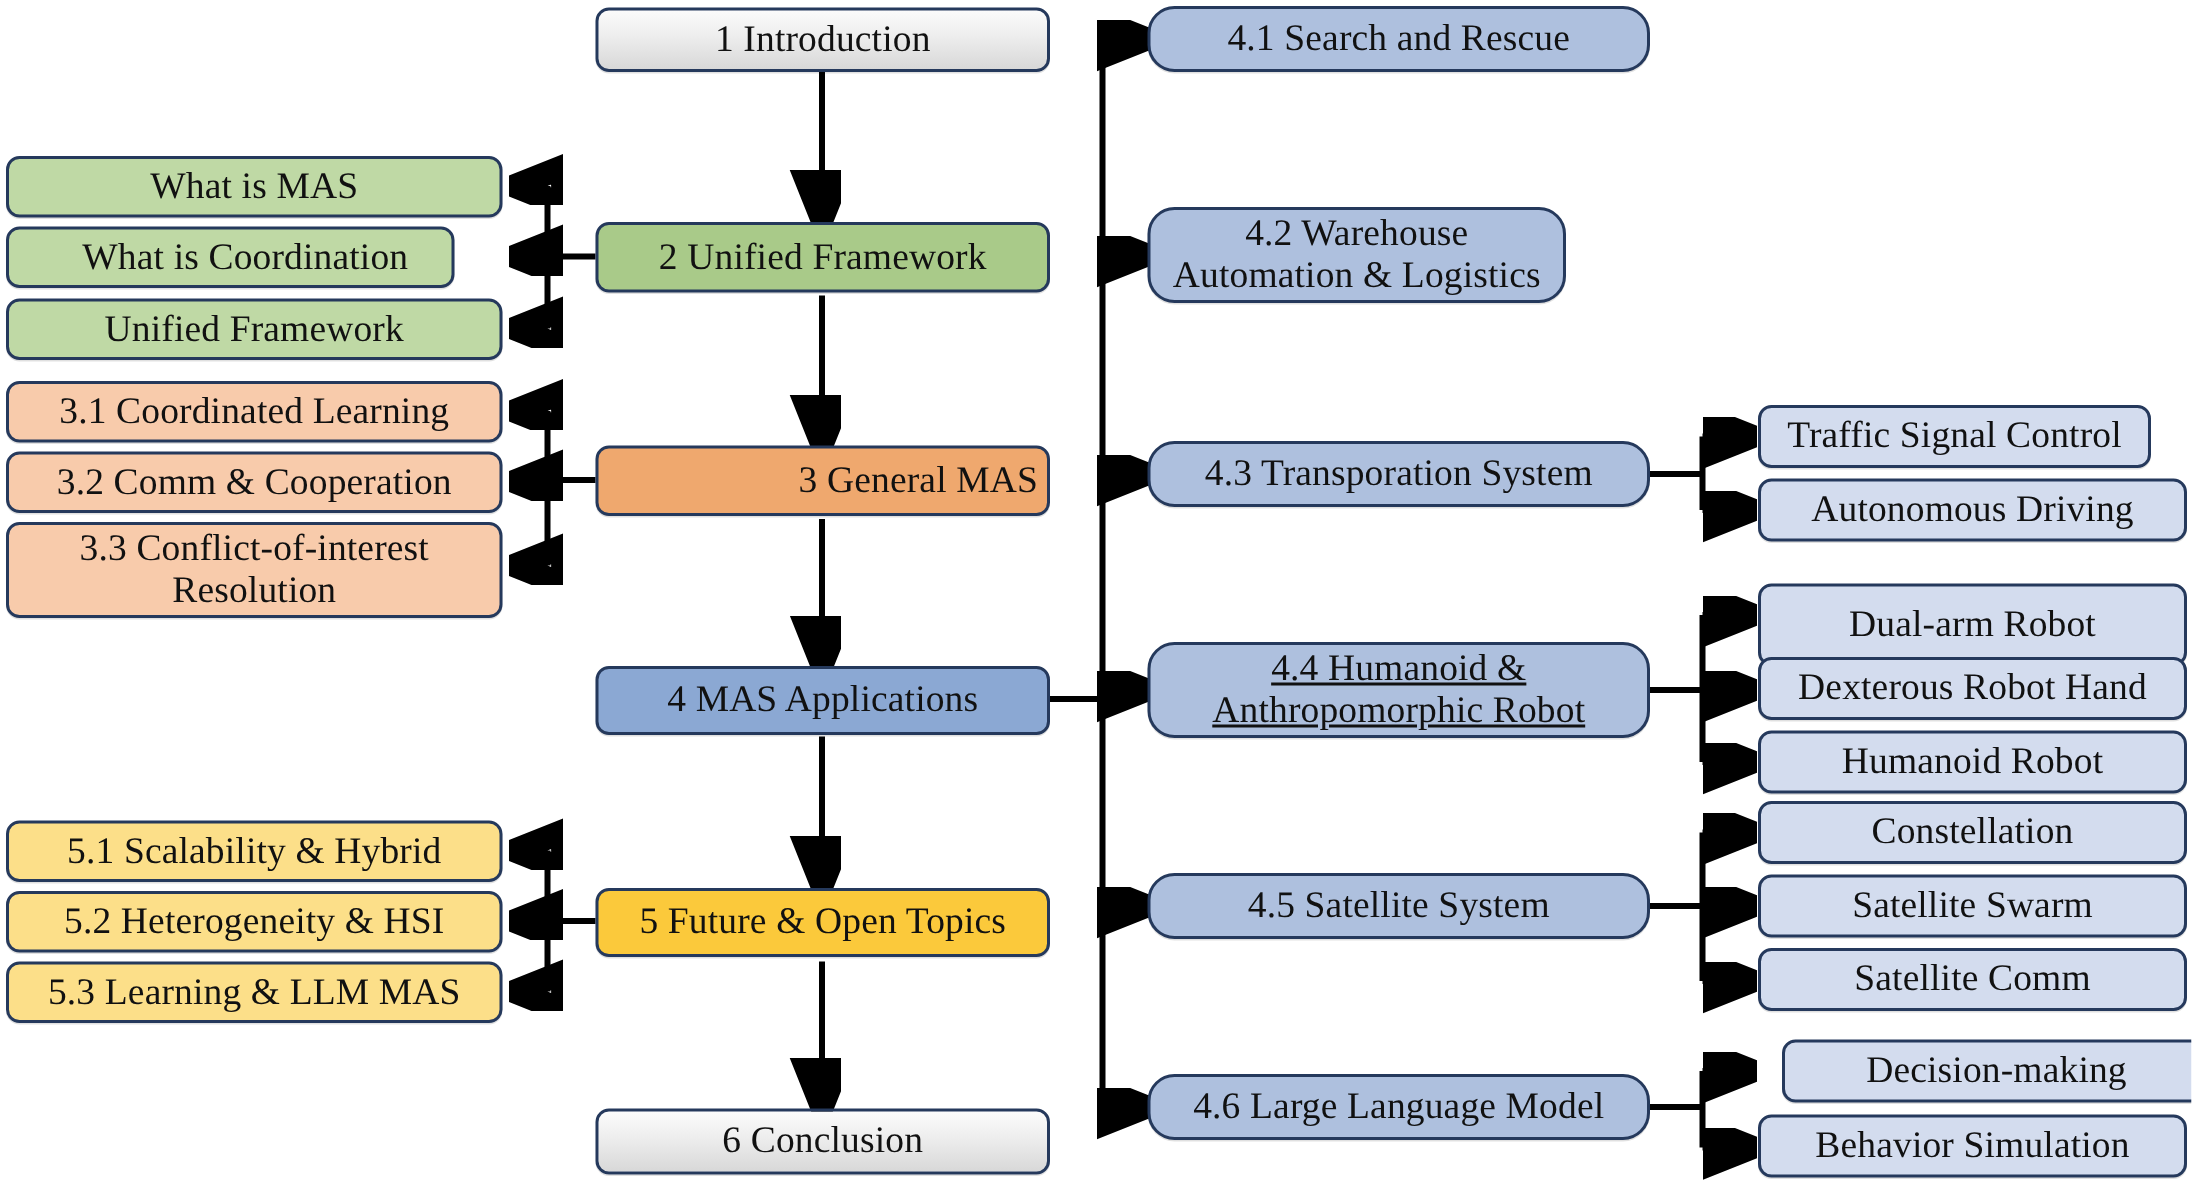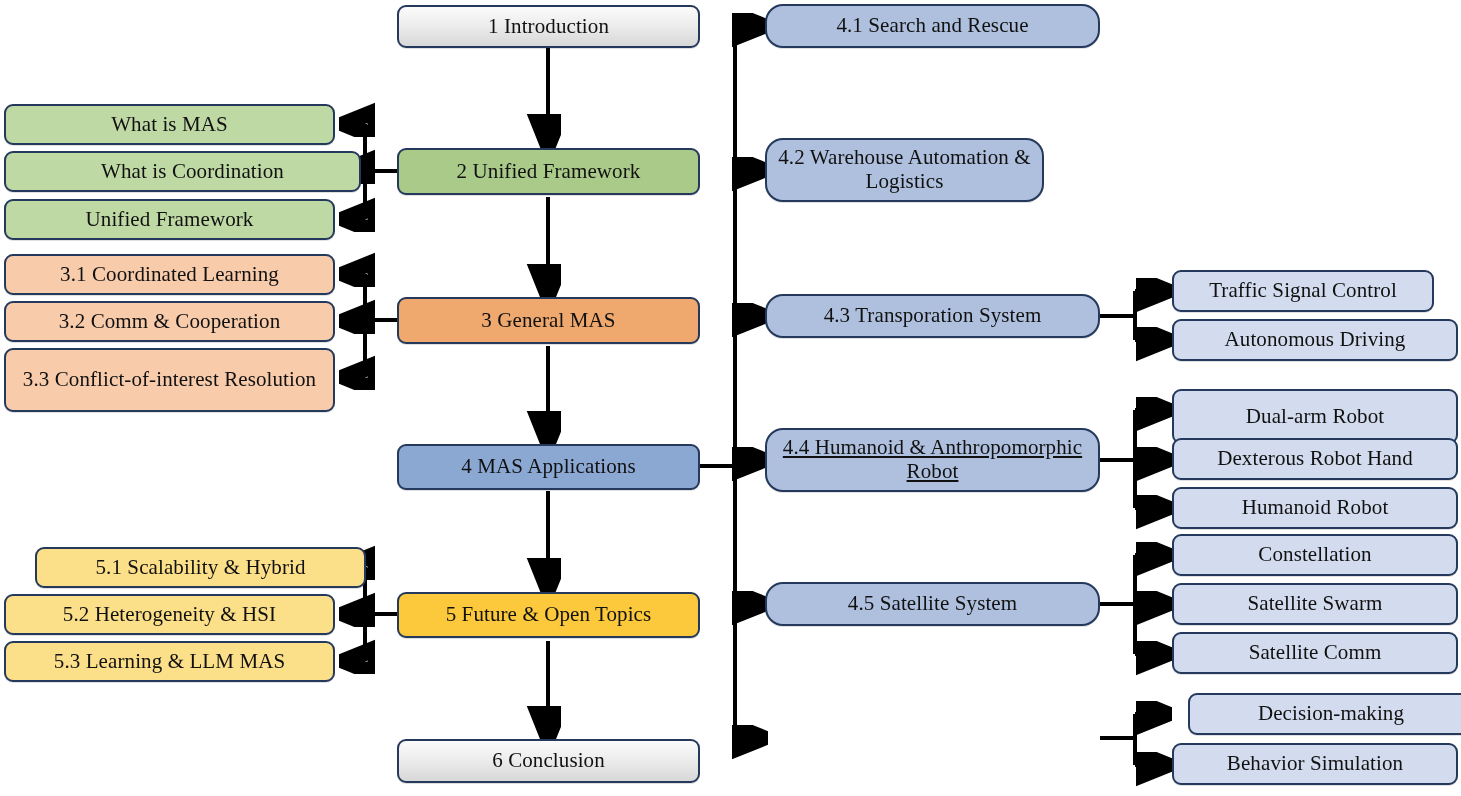--- a/index.html
+++ b/index.html
@@ -13,21 +13,21 @@
   .node{
     position:absolute;
     box-sizing:border-box;
     border:2.5px solid #25395c;
     border-radius:9px;
     display:flex;
     align-items:center;
     justify-content:center;
     text-align:center;
     color:#111111;
-    font-size:21px;
+    font-size:25px;
     line-height:1.12;
     letter-spacing:.1px;
     padding:2px 6px;
     box-shadow:0 1px 0 rgba(0,0,0,.12);
   }
   .node span{display:block;width:100%;}
   
   .c-grey{background:linear-gradient(180deg,#fbfbfb 0%,#ededed 45%,#d8d8d8 100%);}
   .c-green{background:#a9ca89;}
   .c-green-lt{background:#bfd9a5;}
@@ -111,57 +111,57 @@
   </svg>
 
   <div class="node c-grey" style="left:397px;top:5px;width:303px;height:43px;">
     <span>1 Introduction</span>
     </div>
 
   <div class="node c-green" style="left:397px;top:148px;width:303px;height:47px;">
     <span>2 Unified Framework</span>
     </div>
 
-  <div class="node c-orange" style="left:397px;top:297px;width:303px;height:47px;">
+  <div class="node c-orange" style="left:397px;top:297px;width:303px;height:47px;text-align:right;">
     <span>3 General MAS</span>
     </div>
 
   <div class="node c-blue" style="left:397px;top:444px;width:303px;height:46px;">
     <span>4 MAS Applications</span>
     </div>
 
   <div class="node c-yellow" style="left:397px;top:592px;width:303px;height:46px;">
     <span>5 Future &amp; Open Topics</span>
     </div>
 
   <div class="node c-grey" style="left:397px;top:739px;width:303px;height:44px;">
     <span>6 Conclusion</span>
     </div>
 
   <div class="node c-green-lt" style="left:4px;top:104px;width:331px;height:41px;">
     <span>What is MAS</span>
     </div>
-  <div class="node c-green-lt" style="left:4px;top:151px;width:357px;height:41px;padding-left:26px;">
+  <div class="node c-green-lt" style="left:4px;top:151px;width:299px;height:41px;padding-left:26px;">
     <span>What is Coordination</span>
     </div>
   <div class="node c-green-lt" style="left:4px;top:199px;width:331px;height:41px;">
     <span>Unified Framework</span>
     </div>
 
   <div class="node c-orange-lt" style="left:4px;top:254px;width:331px;height:41px;">
     <span>3.1 Coordinated Learning</span>
     </div>
   <div class="node c-orange-lt" style="left:4px;top:301px;width:331px;height:41px;">
     <span>3.2 Comm &amp; Cooperation</span>
     </div>
   <div class="node c-orange-lt" style="left:4px;top:348px;width:331px;height:64px;">
     <span>3.3 Conflict-of-interest Resolution</span>
     </div>
 
-  <div class="node c-yellow-lt" style="left:4px;top:547px;width:331px;height:41px;margin-left:31px;">
+  <div class="node c-yellow-lt" style="left:4px;top:547px;width:331px;height:41px;">
     <span>5.1 Scalability &amp; Hybrid</span>
     </div>
   <div class="node c-yellow-lt" style="left:4px;top:594px;width:331px;height:41px;">
     <span>5.2 Heterogeneity &amp; HSI</span>
     </div>
   <div class="node c-yellow-lt" style="left:4px;top:641px;width:331px;height:41px;">
     <span>5.3 Learning &amp; LLM MAS</span>
     </div>
 
   <div class="node c-blue-lt" style="left:765px;top:4px;width:335px;height:44px;">
@@ -177,20 +177,23 @@
     </div>
 
   <div class="node c-blue-lt" style="left:765px;top:428px;width:335px;height:64px;text-decoration:underline;">
     <span>4.4 Humanoid &amp; Anthropomorphic Robot</span>
     </div>
 
   <div class="node c-blue-lt" style="left:765px;top:582px;width:335px;height:44px;">
     <span>4.5 Satellite System</span>
     </div>
 
+  <div class="node c-blue-lt" style="left:765px;top:716px;width:335px;height:44px;">
+    <span>4.6 Large Language Model</span>
+    </div>
 
   <div class="node c-blue-xlt" style="left:1172px;top:270px;width:262px;height:42px;">
     <span>Traffic Signal Control</span>
     </div>
   <div class="node c-blue-xlt" style="left:1172px;top:319px;width:286px;height:42px;">
     <span>Autonomous Driving</span>
     </div>
 
   <div class="node c-blue-xlt" style="left:1172px;top:389px;width:286px;height:55px;">
     <span>Dual-arm Robot</span>

